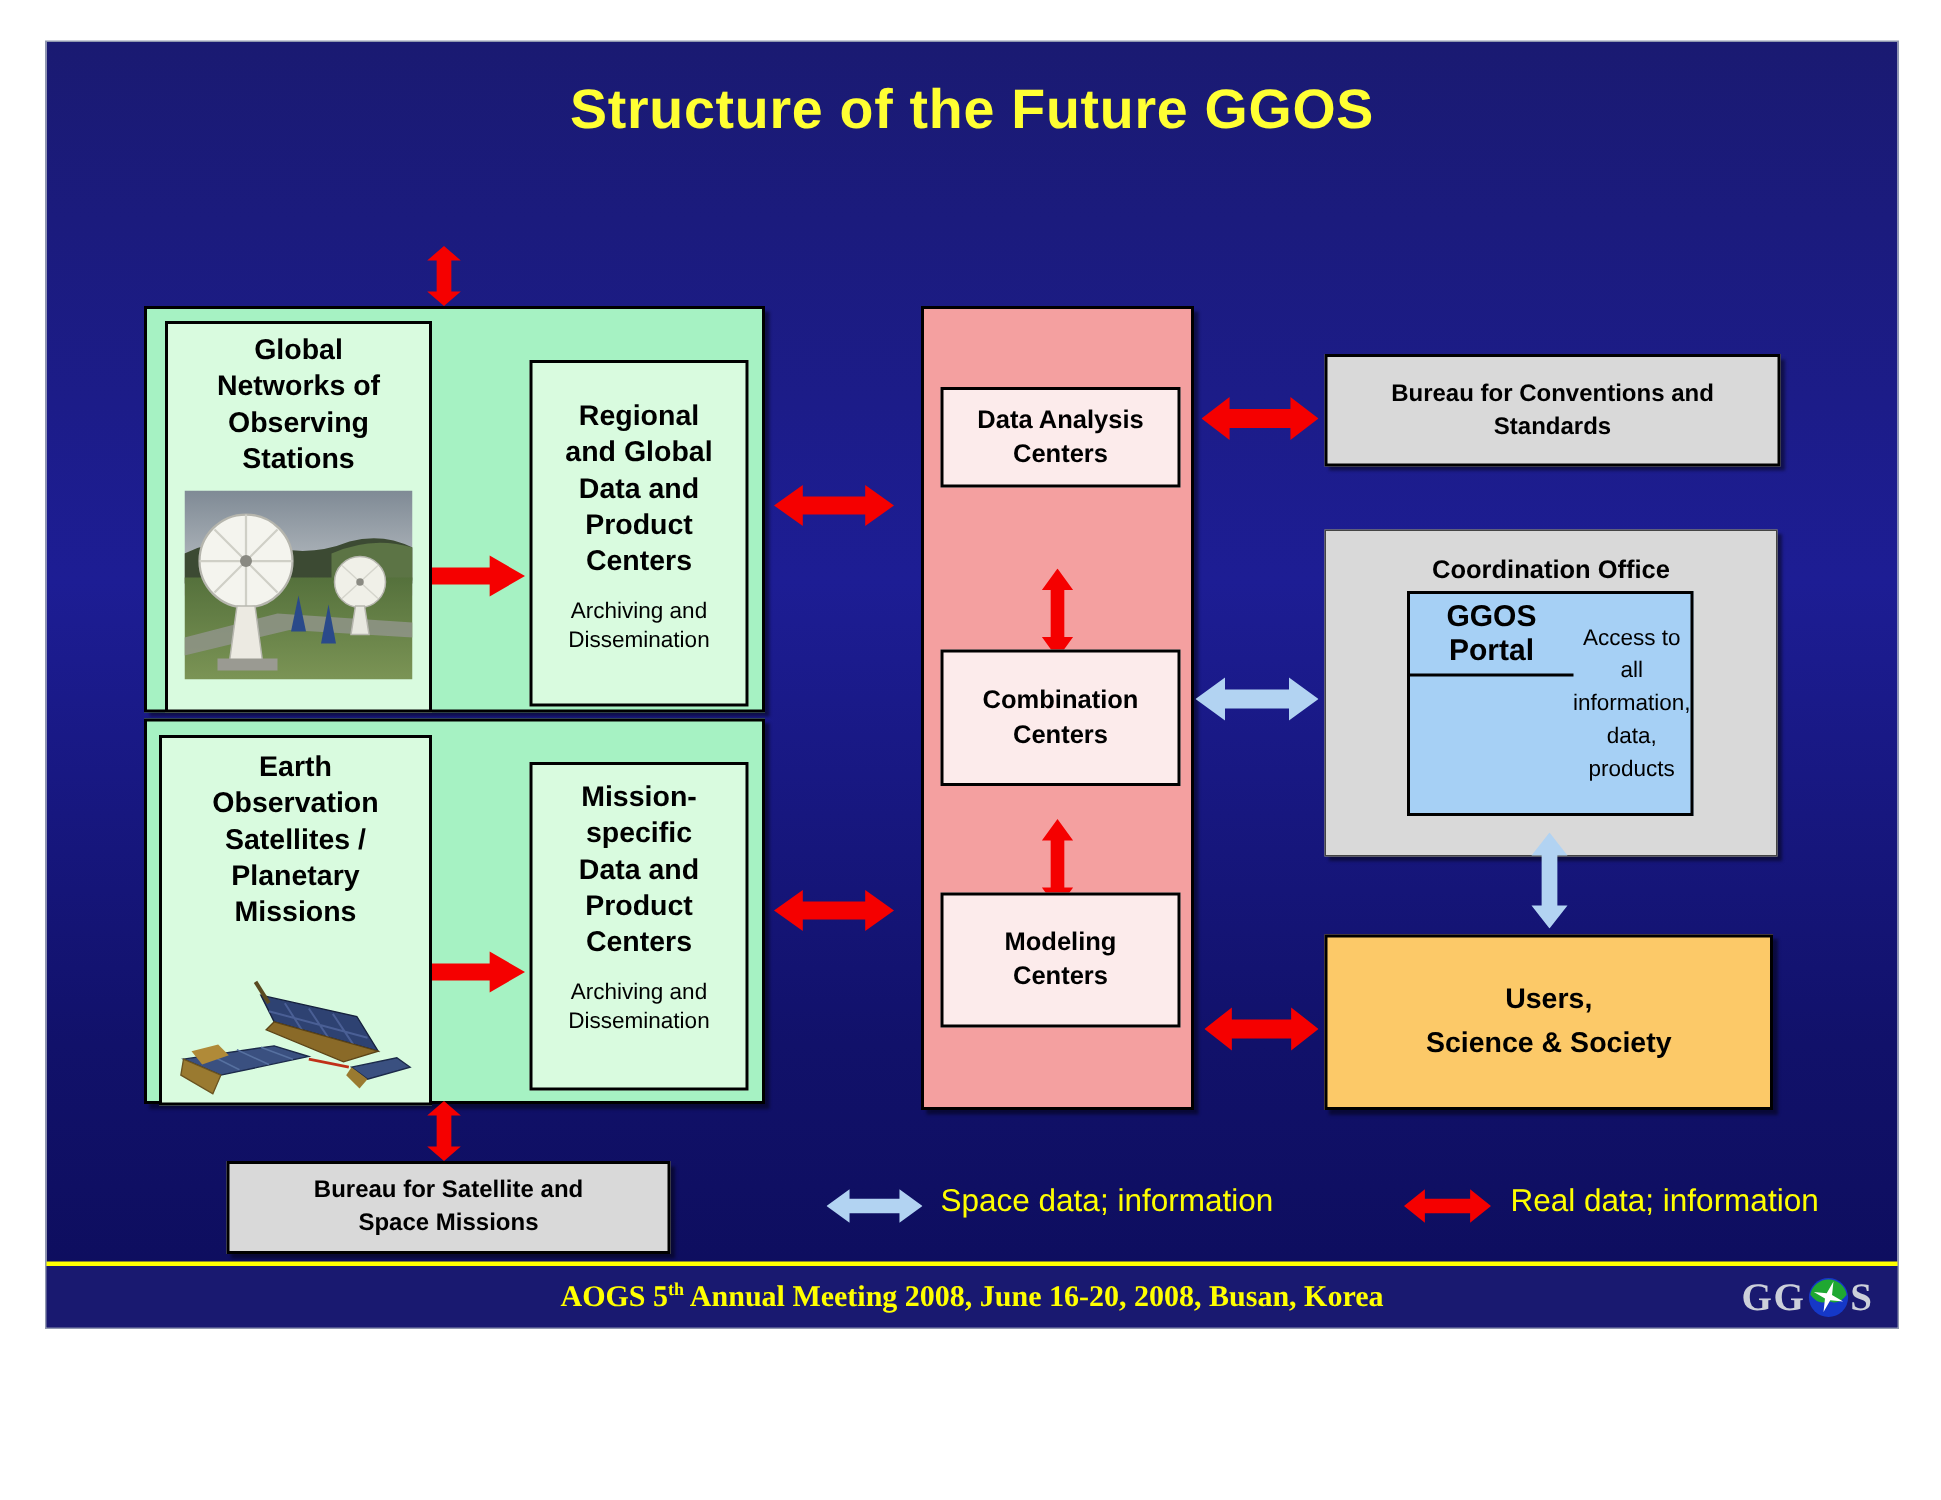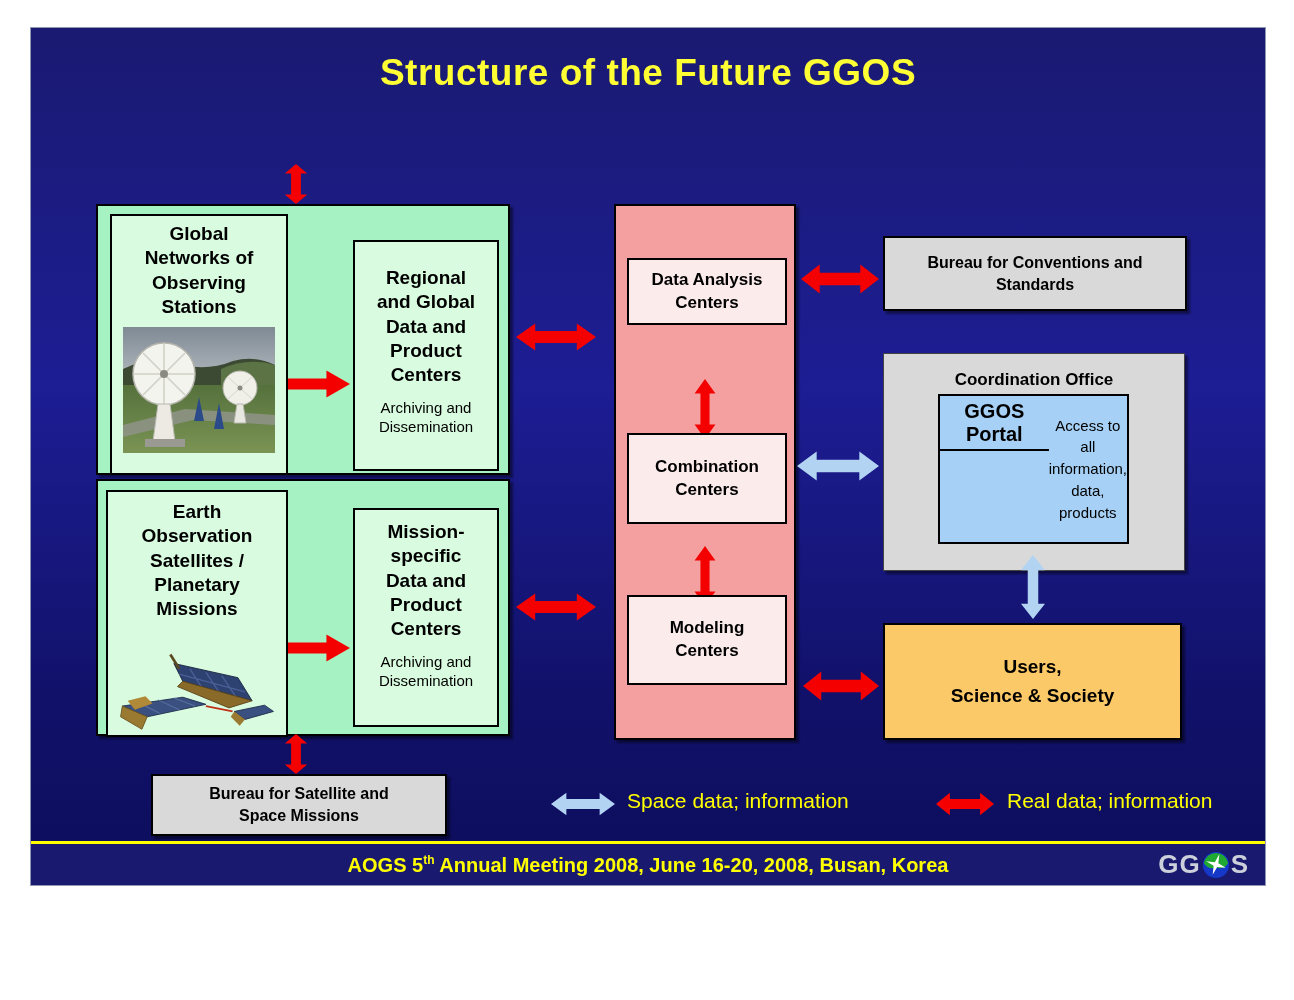--- a/index.html
+++ b/index.html
@@ -29,21 +29,21 @@
   .portal-body{flex:1;display:flex;align-items:center;justify-content:center;font-size:15px;
           font-weight:normal;line-height:1.45;white-space:pre-line;text-align:center;}
   .users{background:#fcc968;font-size:19px;line-height:1.5;}
   .arrow{position:absolute;}
   .arrow svg{display:block;width:100%;height:100%;}
   .fill-red{fill:#f50000;}
   .fill-blue{fill:#b2d3f2;}
   .legend-label{position:absolute;color:#ffff00;font-size:21px;font-weight:500;}
   .yellow-line{position:absolute;left:0;right:0;top:813px;height:3px;background:#ffff00;}
   .footer{position:absolute;left:0;right:0;top:816px;height:41px;background:#191970;
-          display:flex;align-items:center;justify-content:center;}
+          display:flex;align-items:center;justify-content:center;font-family:Liberation Serif, serif;}
   .footer-text{color:#ffff00;font-size:20px;font-weight:bold;}
   .footer-text sup{font-size:12px;}
   .logo{position:absolute;right:16px;top:0;height:41px;display:flex;align-items:center;
         color:#ccd0da;font-size:26px;font-weight:600;letter-spacing:1px;}
   .logo svg{margin:0 1px;}
   .photo{margin-top:8px;}
 </style>
 </head>
 <body>
 

